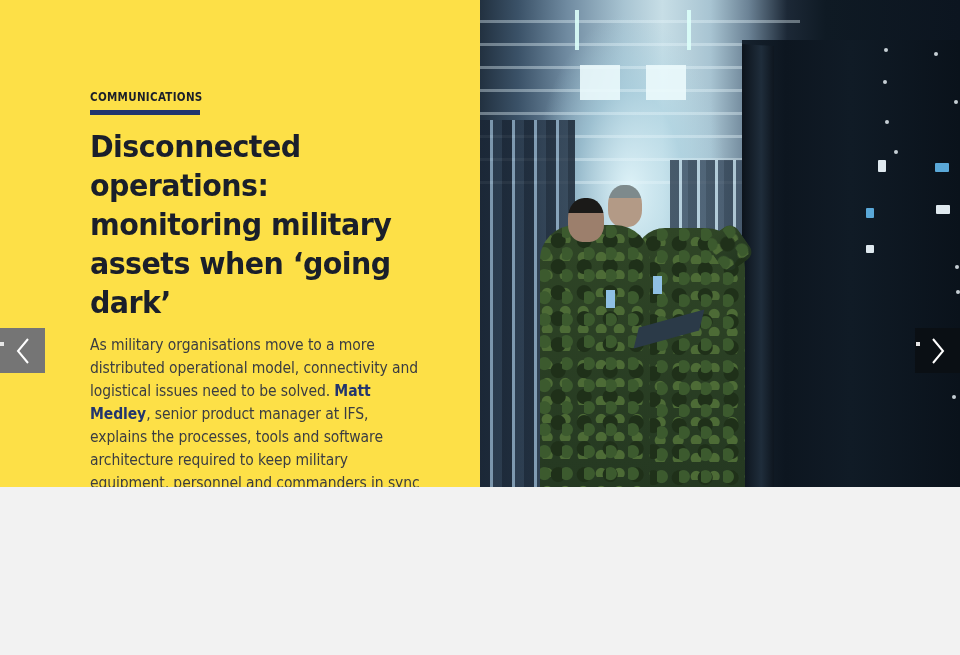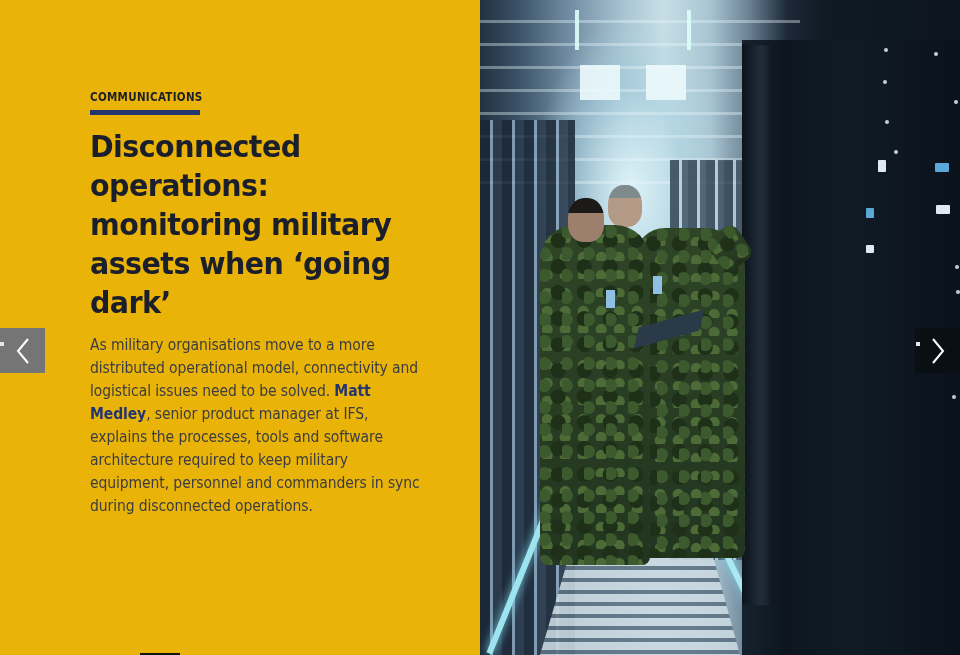--- a/index.html
+++ b/index.html
@@ -1,21 +1,21 @@
 <!DOCTYPE html>
 <html><head>
   <meta charset="utf-8">
   <style>
     * { box-sizing: border-box; margin: 0; padding: 0; }
     html, body {
       width: 960px; height: 655px; overflow: hidden;
       background: #f2f2f2;
       font-family: "DejaVu Sans", "Liberation Sans", sans-serif;
     }
-    .page { position: relative; width: 960px; height: 655px; background: #eab308; overflow: hidden; }
+    .page { position: relative; width: 960px; height: 487px; background: #fde047; overflow: hidden; }
 
     
     .intro { position: absolute; left: 90px; top: 86px; width: 340px; }
     .category {
       font-family: "DejaVu Sans Condensed", "DejaVu Sans", sans-serif;
       font-weight: bold; font-size: 11.5px; letter-spacing: 0.3px;
       color: #1b1f2a; line-height: 16px; display: inline-block;
     }
     .category-bar { width: 110px; height: 5px; background: #22356e; margin-top: 5px; }
     .title {

